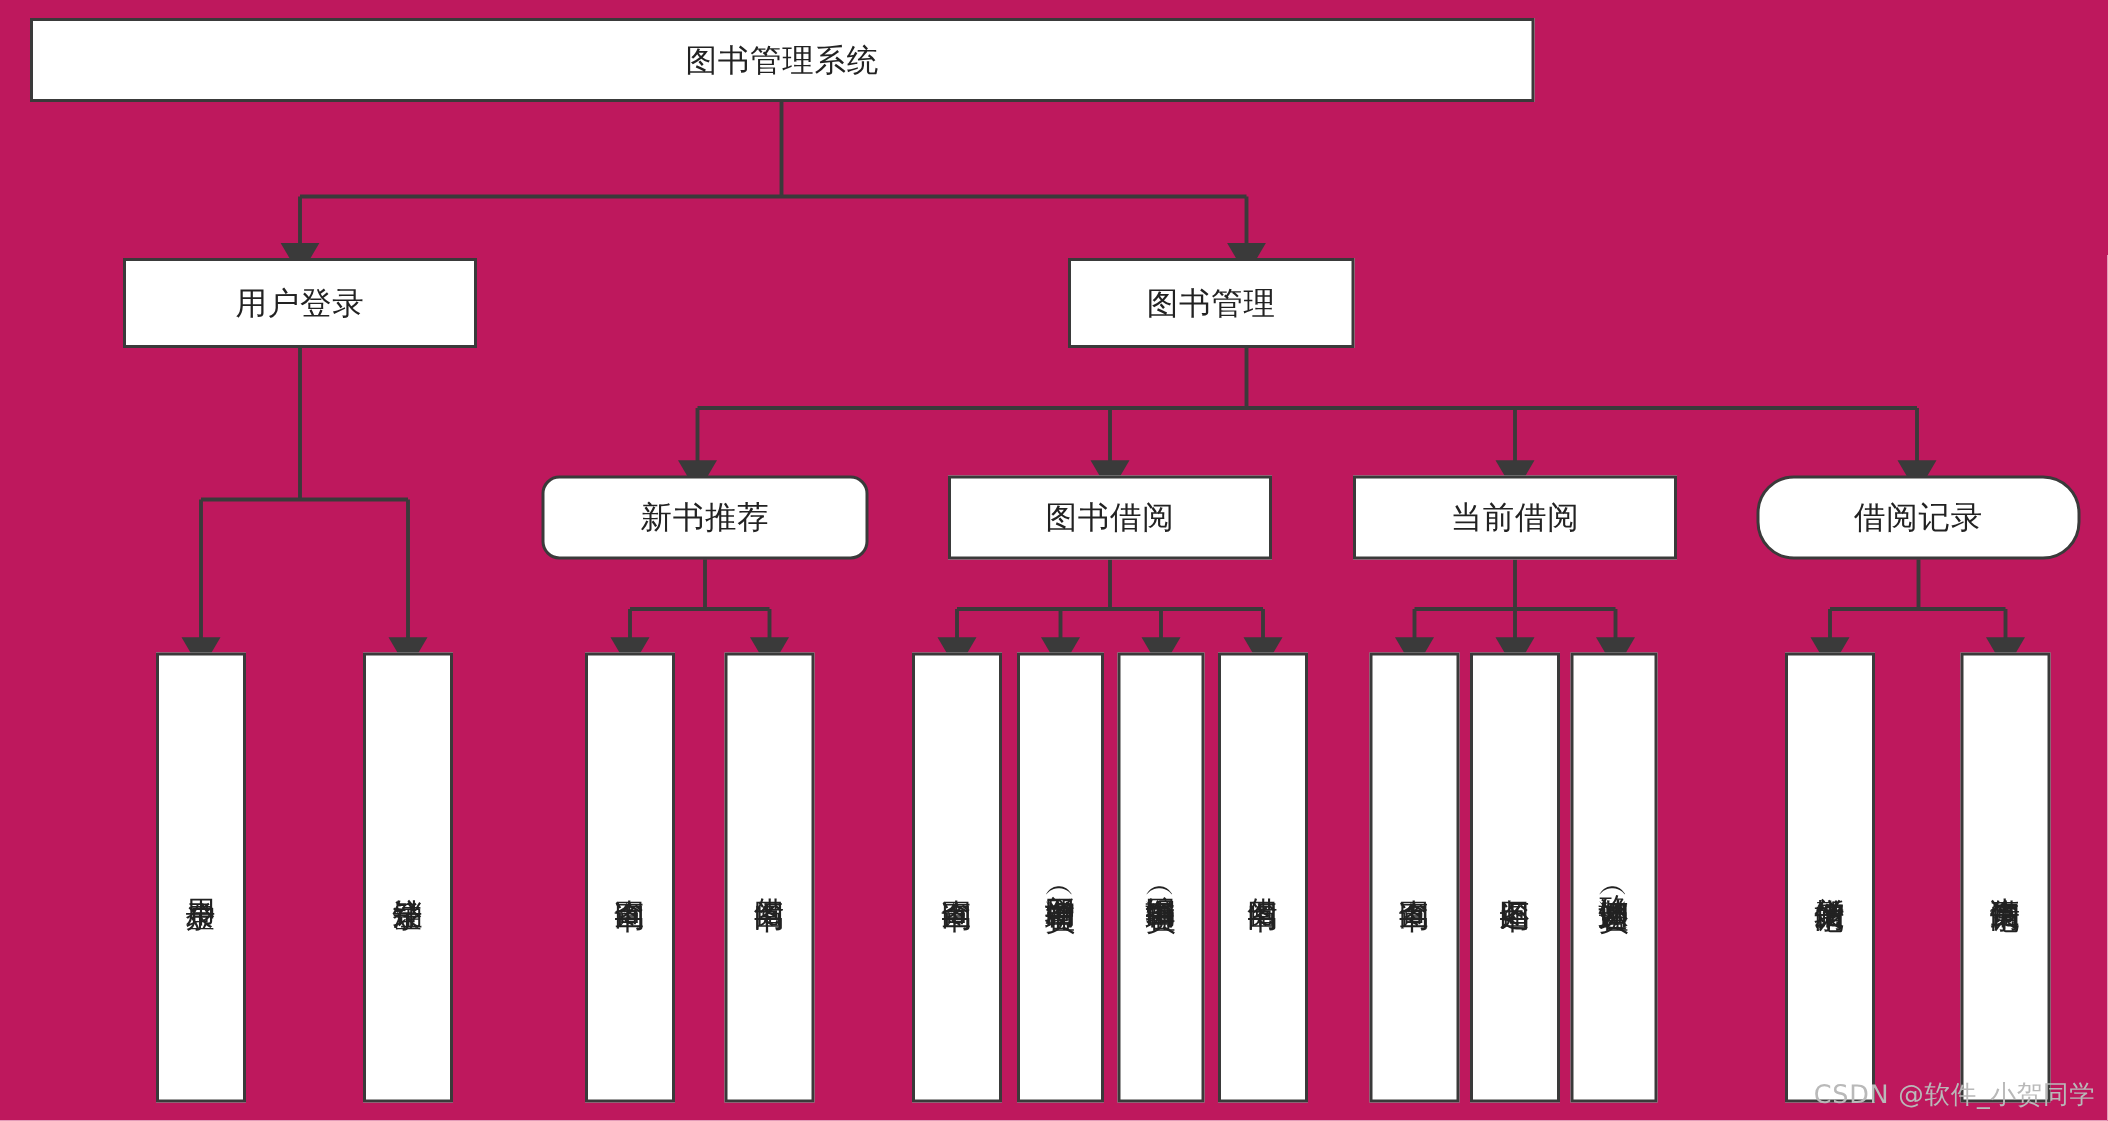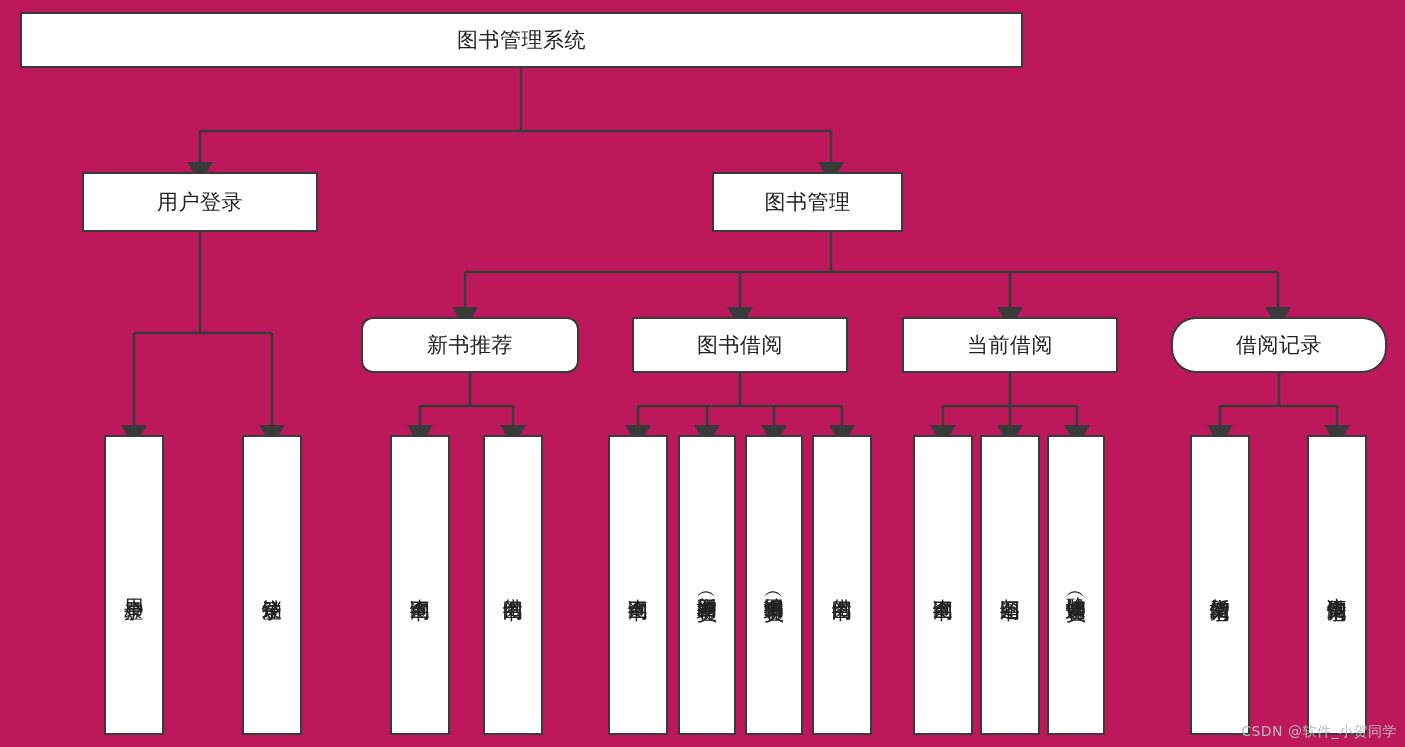--- a/index.html
+++ b/index.html
@@ -54,21 +54,21 @@
     line-height: 1.42;
     letter-spacing: 1px;
     white-space: nowrap;
     max-height: 100%;
   }
   #watermark {
     position: absolute;
     right: 8px;
     bottom: 6px;
     color: #b9b9b9;
-    font-size: 14px;
+    font-size: 17px;
     letter-spacing: 0.5px;
     z-index: 5;
     white-space: nowrap;
     pointer-events: none;
   }
 </style>
 </head>
 <body>
 
 <div id="canvas">

